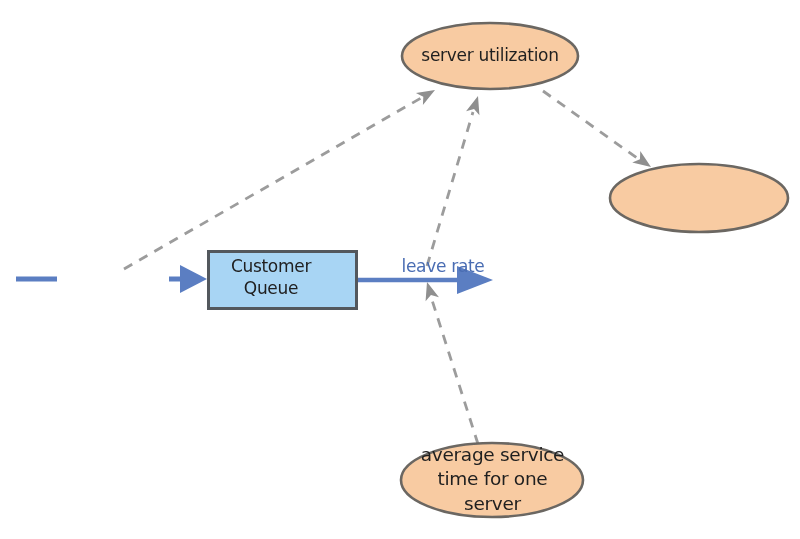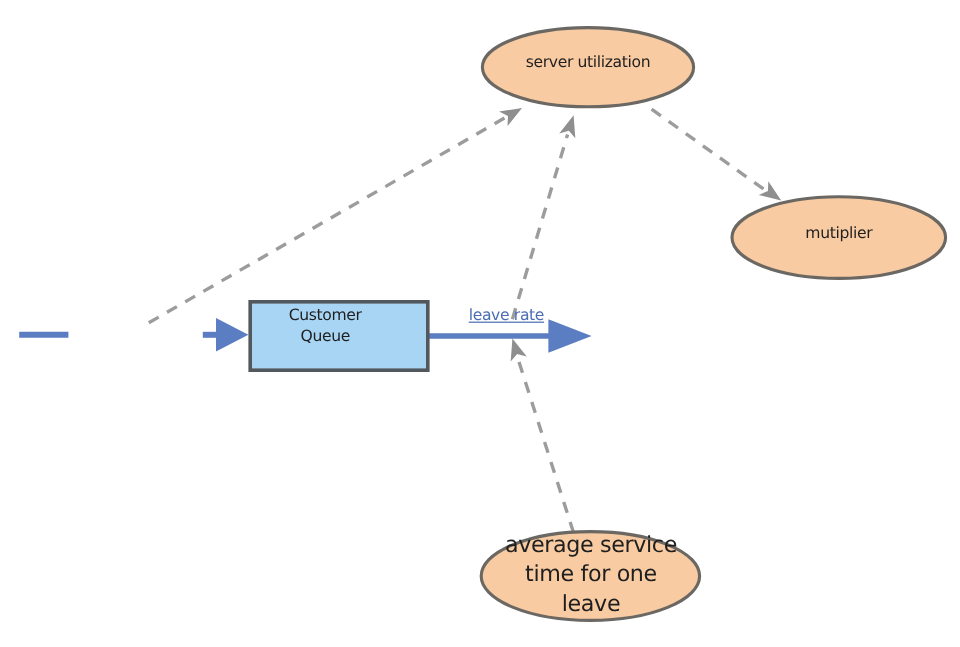--- a/index.html
+++ b/index.html
@@ -50,21 +50,21 @@
   .stock {
     fill: var(--stock-fill, #a8d5f4);
     stroke: var(--stock-stroke, #53585d);
     stroke-width: 3;
   }
   
   .lbl {
     position: absolute;
     text-align: center;
     white-space: pre-line;
-    font-size: 13px;
+    font-size: 17px;
     line-height: 1.32;
     color: var(--node-text, #1f1f1f);
     letter-spacing: -0.3px;
   }
   .lbl.flow-lbl {
     color: var(--flow-label, #4a6db3);
     font-weight: 500;
   }
 </style>
 </head>
@@ -99,24 +99,23 @@
     <g>
       <ellipse class="aux" cx="490" cy="56" rx="88" ry="33"></ellipse>
       <ellipse class="aux" cx="699" cy="198" rx="89" ry="34"></ellipse>
       <ellipse class="aux" cx="492" cy="480" rx="91" ry="37"></ellipse>
       <rect class="stock" x="208.5" y="251.5" width="148" height="57"></rect>
     </g>
   </svg>
 
   <div class="lbl" style="left:388px; top:44px; width:204px;">server utilization</div>
 
-  <div class="lbl" style="left:607px; top:186px; width:184px;">mutiplier</div>
 
   <div class="lbl" style="left:208px; top:255px; width:126px;">Customer
 Queue</div>
 
   <div class="lbl" style="left:395px; top:443px; width:195px; font-size:18.5px;">average service
 time for one
-leave</div>
+server</div>
 
 
-  <div class="lbl flow-lbl" style="left:367px; top:255px; width:110px;text-decoration:underline;">leave rate</div>
+  <div class="lbl flow-lbl" style="left:388px; top:255px; width:110px;">leave rate</div>
 </div>
 
 </body></html>

